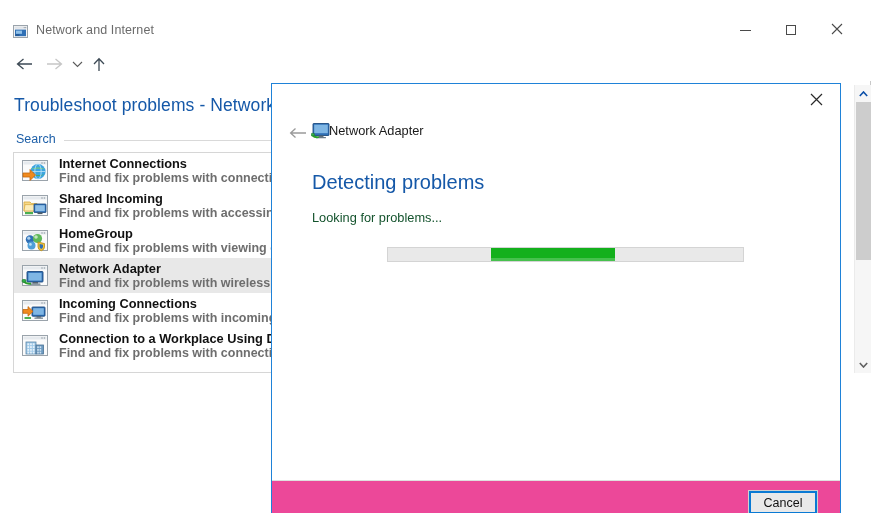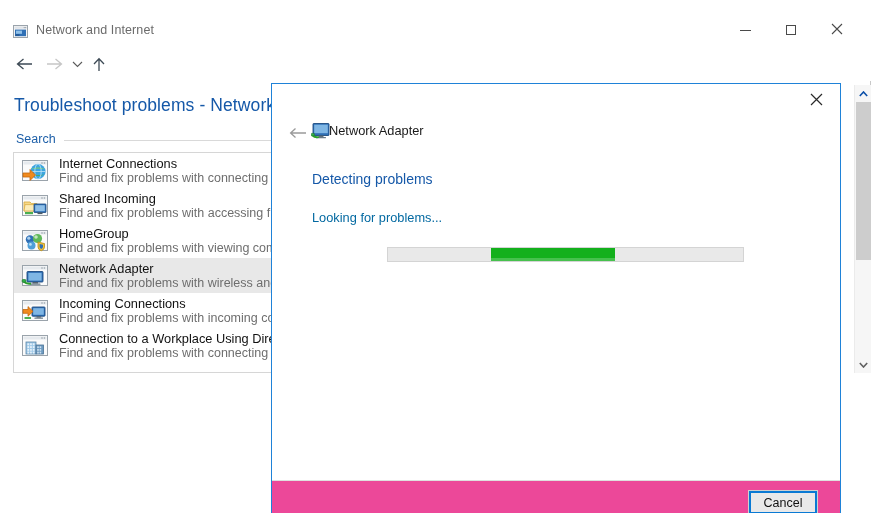--- a/index.html
+++ b/index.html
@@ -103,21 +103,21 @@
     position:absolute;left:13px;top:67px;width:826px;height:221px;
     border:1px solid #d6d6d6;box-sizing:border-box;background:#fff;
     overflow:hidden;
   }
   .row{
     position:relative;height:35px;display:flex;align-items:center;
     padding-left:5px;box-sizing:border-box;
   }
   .row.sel{background:#e8e8e8;}
   .row-ico{width:32px;height:32px;flex:none;margin-right:8px;}
-  .row-txt{display:flex;flex-direction:column;justify-content:center;}
+  .row-txt{display:flex;flex-direction:column;justify-content:center;font-weight:bold;}
   .row-title{font-size:12.8px;color:#111;line-height:15px;white-space:nowrap;}
   .row-desc{font-size:12.5px;color:#6e6e6e;line-height:15px;white-space:nowrap;}
 
   
   .vscroll{
     position:absolute;right:0px;top:0px;width:17px;height:288px;
     background:#f6f6f6;border-left:1px solid #ebebeb;box-sizing:border-box;
   }
   .vsb-arrow{
     position:absolute;left:0;width:16px;height:17px;display:flex;
@@ -143,25 +143,25 @@
     position:absolute;left:12px;top:36px;width:28px;height:26px;
     display:flex;align-items:center;justify-content:center;color:#9a9a9a;
     font-size:19px;
   }
   .dlg-wiz-icon{position:absolute;left:39px;top:38px;width:20px;height:18px;}
   .dlg-wiz-title{
     position:absolute;left:57px;top:39px;font-size:12.8px;color:#1a1a1a;
     white-space:nowrap;
   }
   .dlg-h1{
-    position:absolute;left:40px;top:87px;font-size:14px;color:#1558a8;
+    position:absolute;left:40px;top:87px;font-size:20px;color:#1558a8;
     white-space:nowrap;
   }
   .dlg-sub{
-    position:absolute;left:40px;top:126px;font-size:12.8px;color:#0369a1;
+    position:absolute;left:40px;top:126px;font-size:12.8px;color:#14532d;
     white-space:nowrap;
   }
   .progress{
     position:absolute;left:115px;top:163px;width:357px;height:15px;
     background:#e9e9e9;border:1px solid #d4d4d4;box-sizing:border-box;
     overflow:hidden;
   }
   .progress-chunk{
     position:absolute;top:0;bottom:0;left:28.9%;width:35%;
     background:#13b01c;

